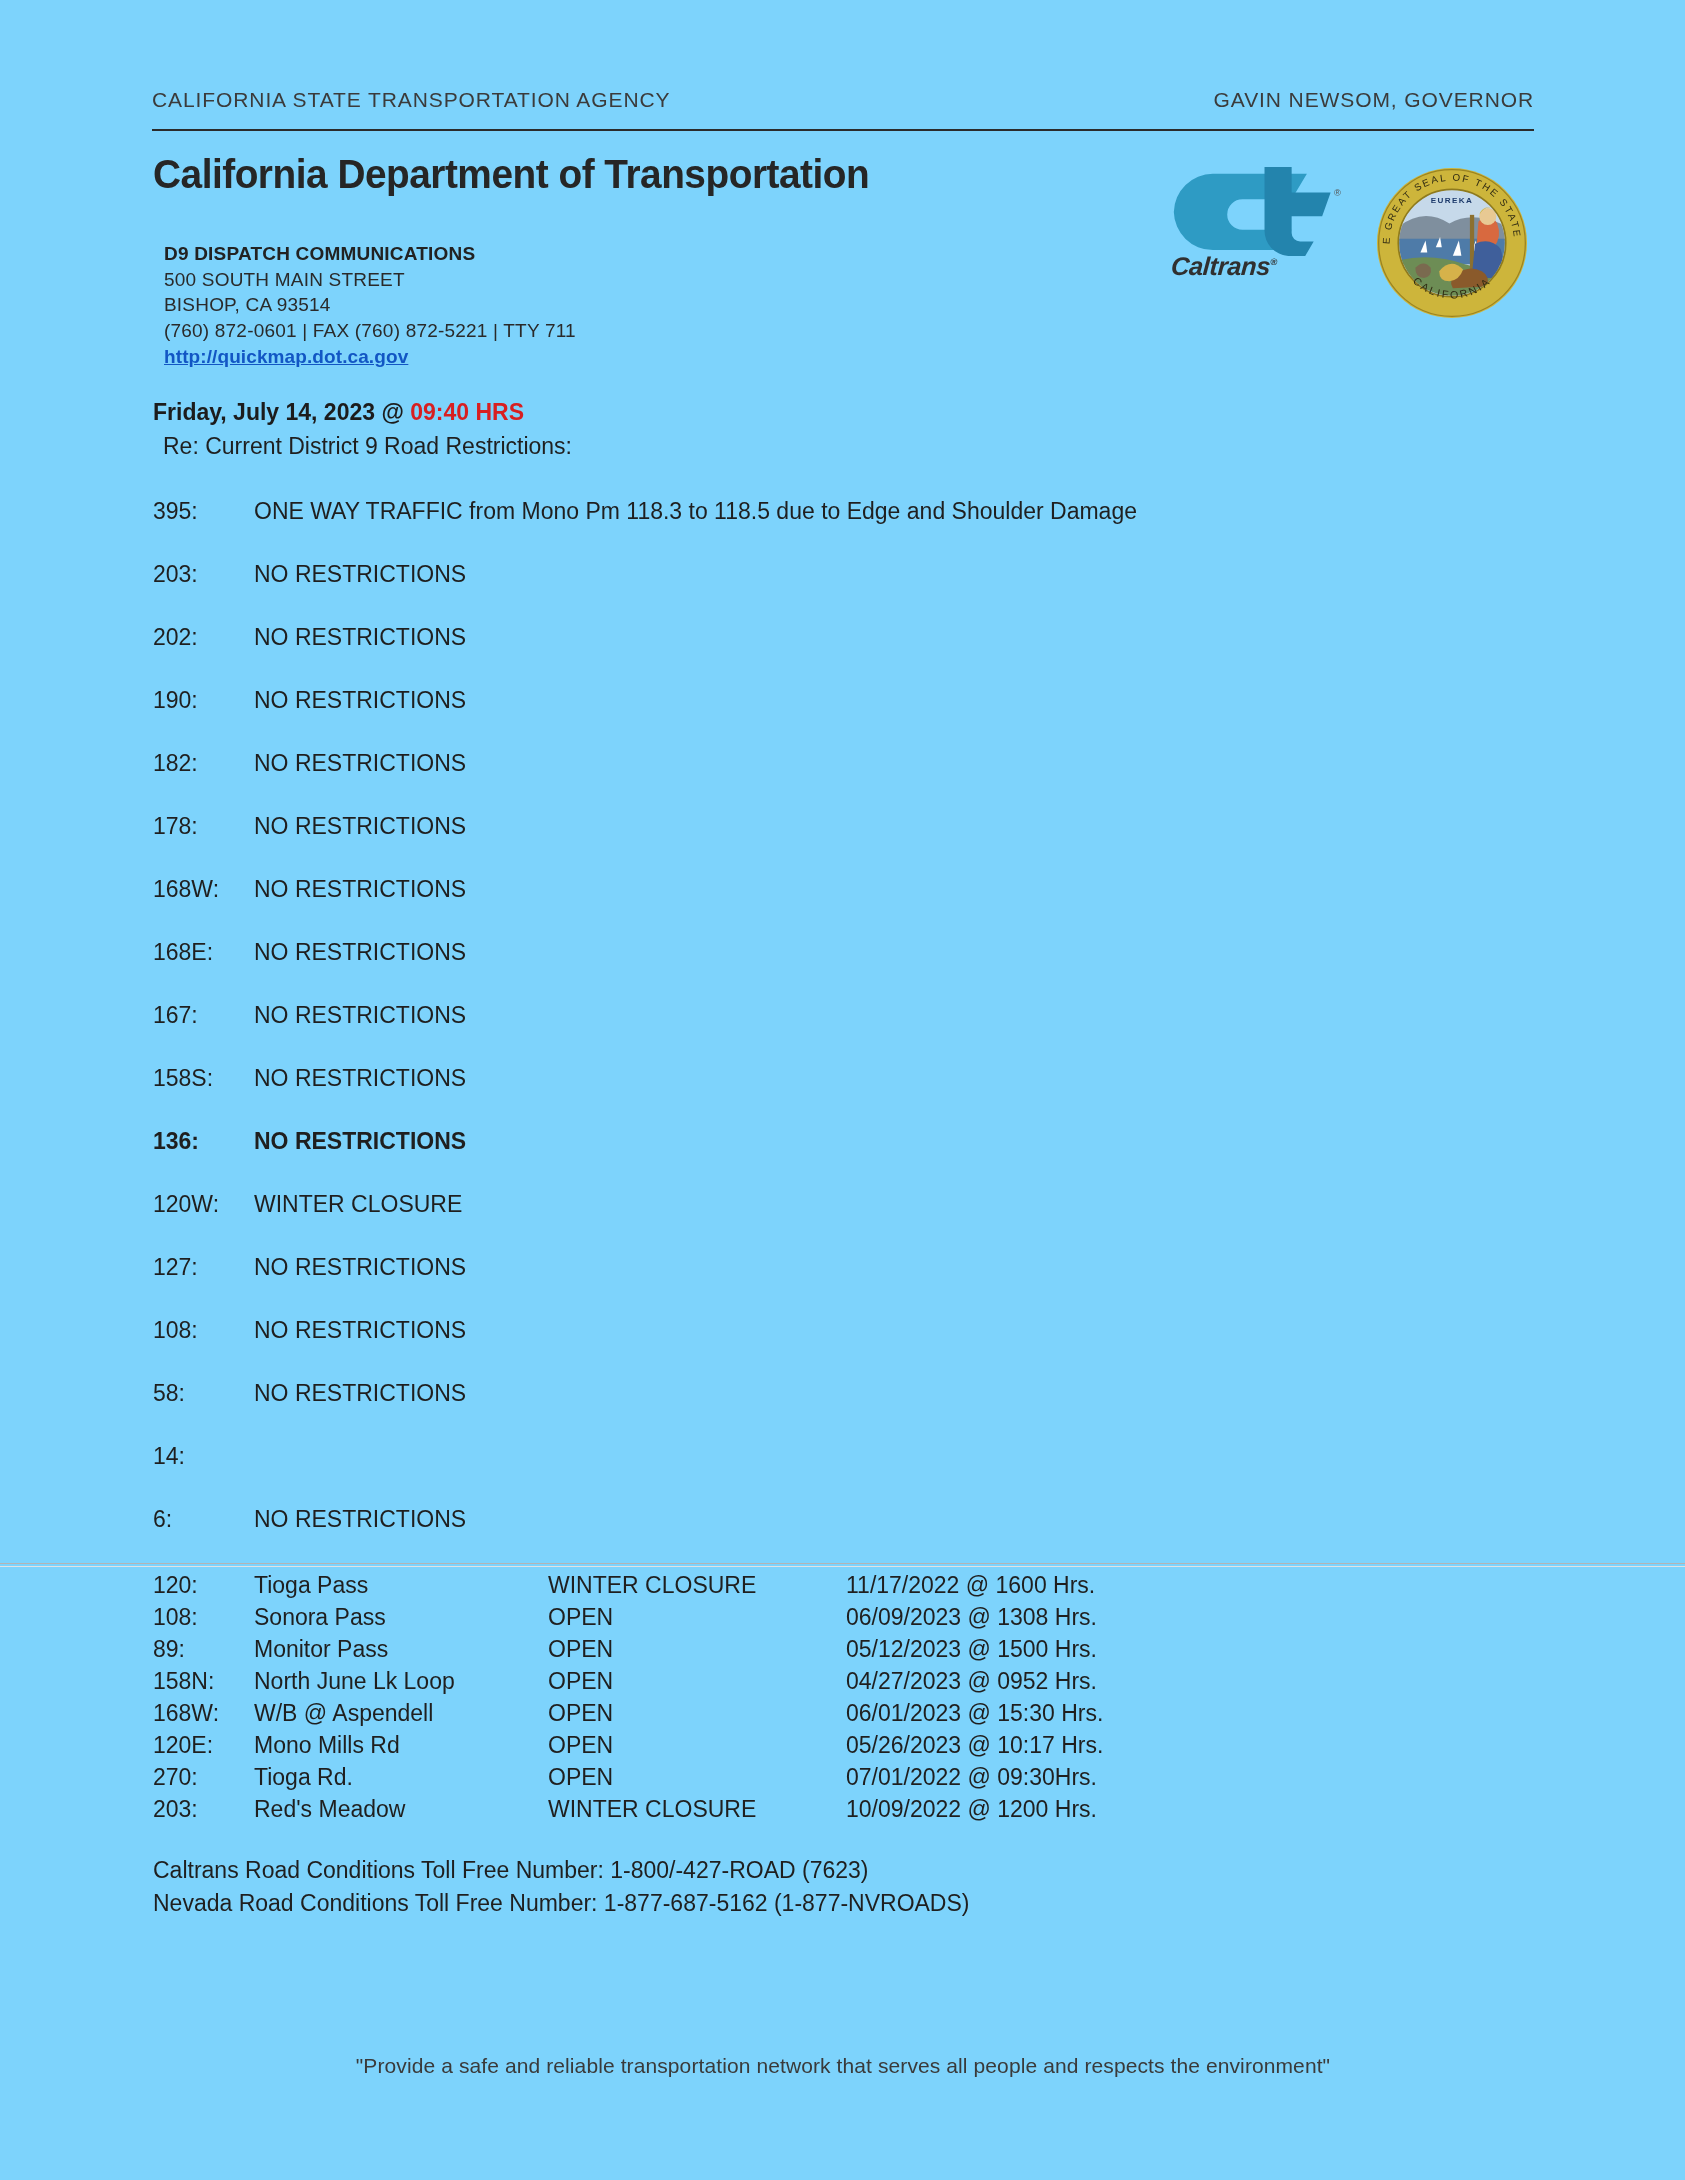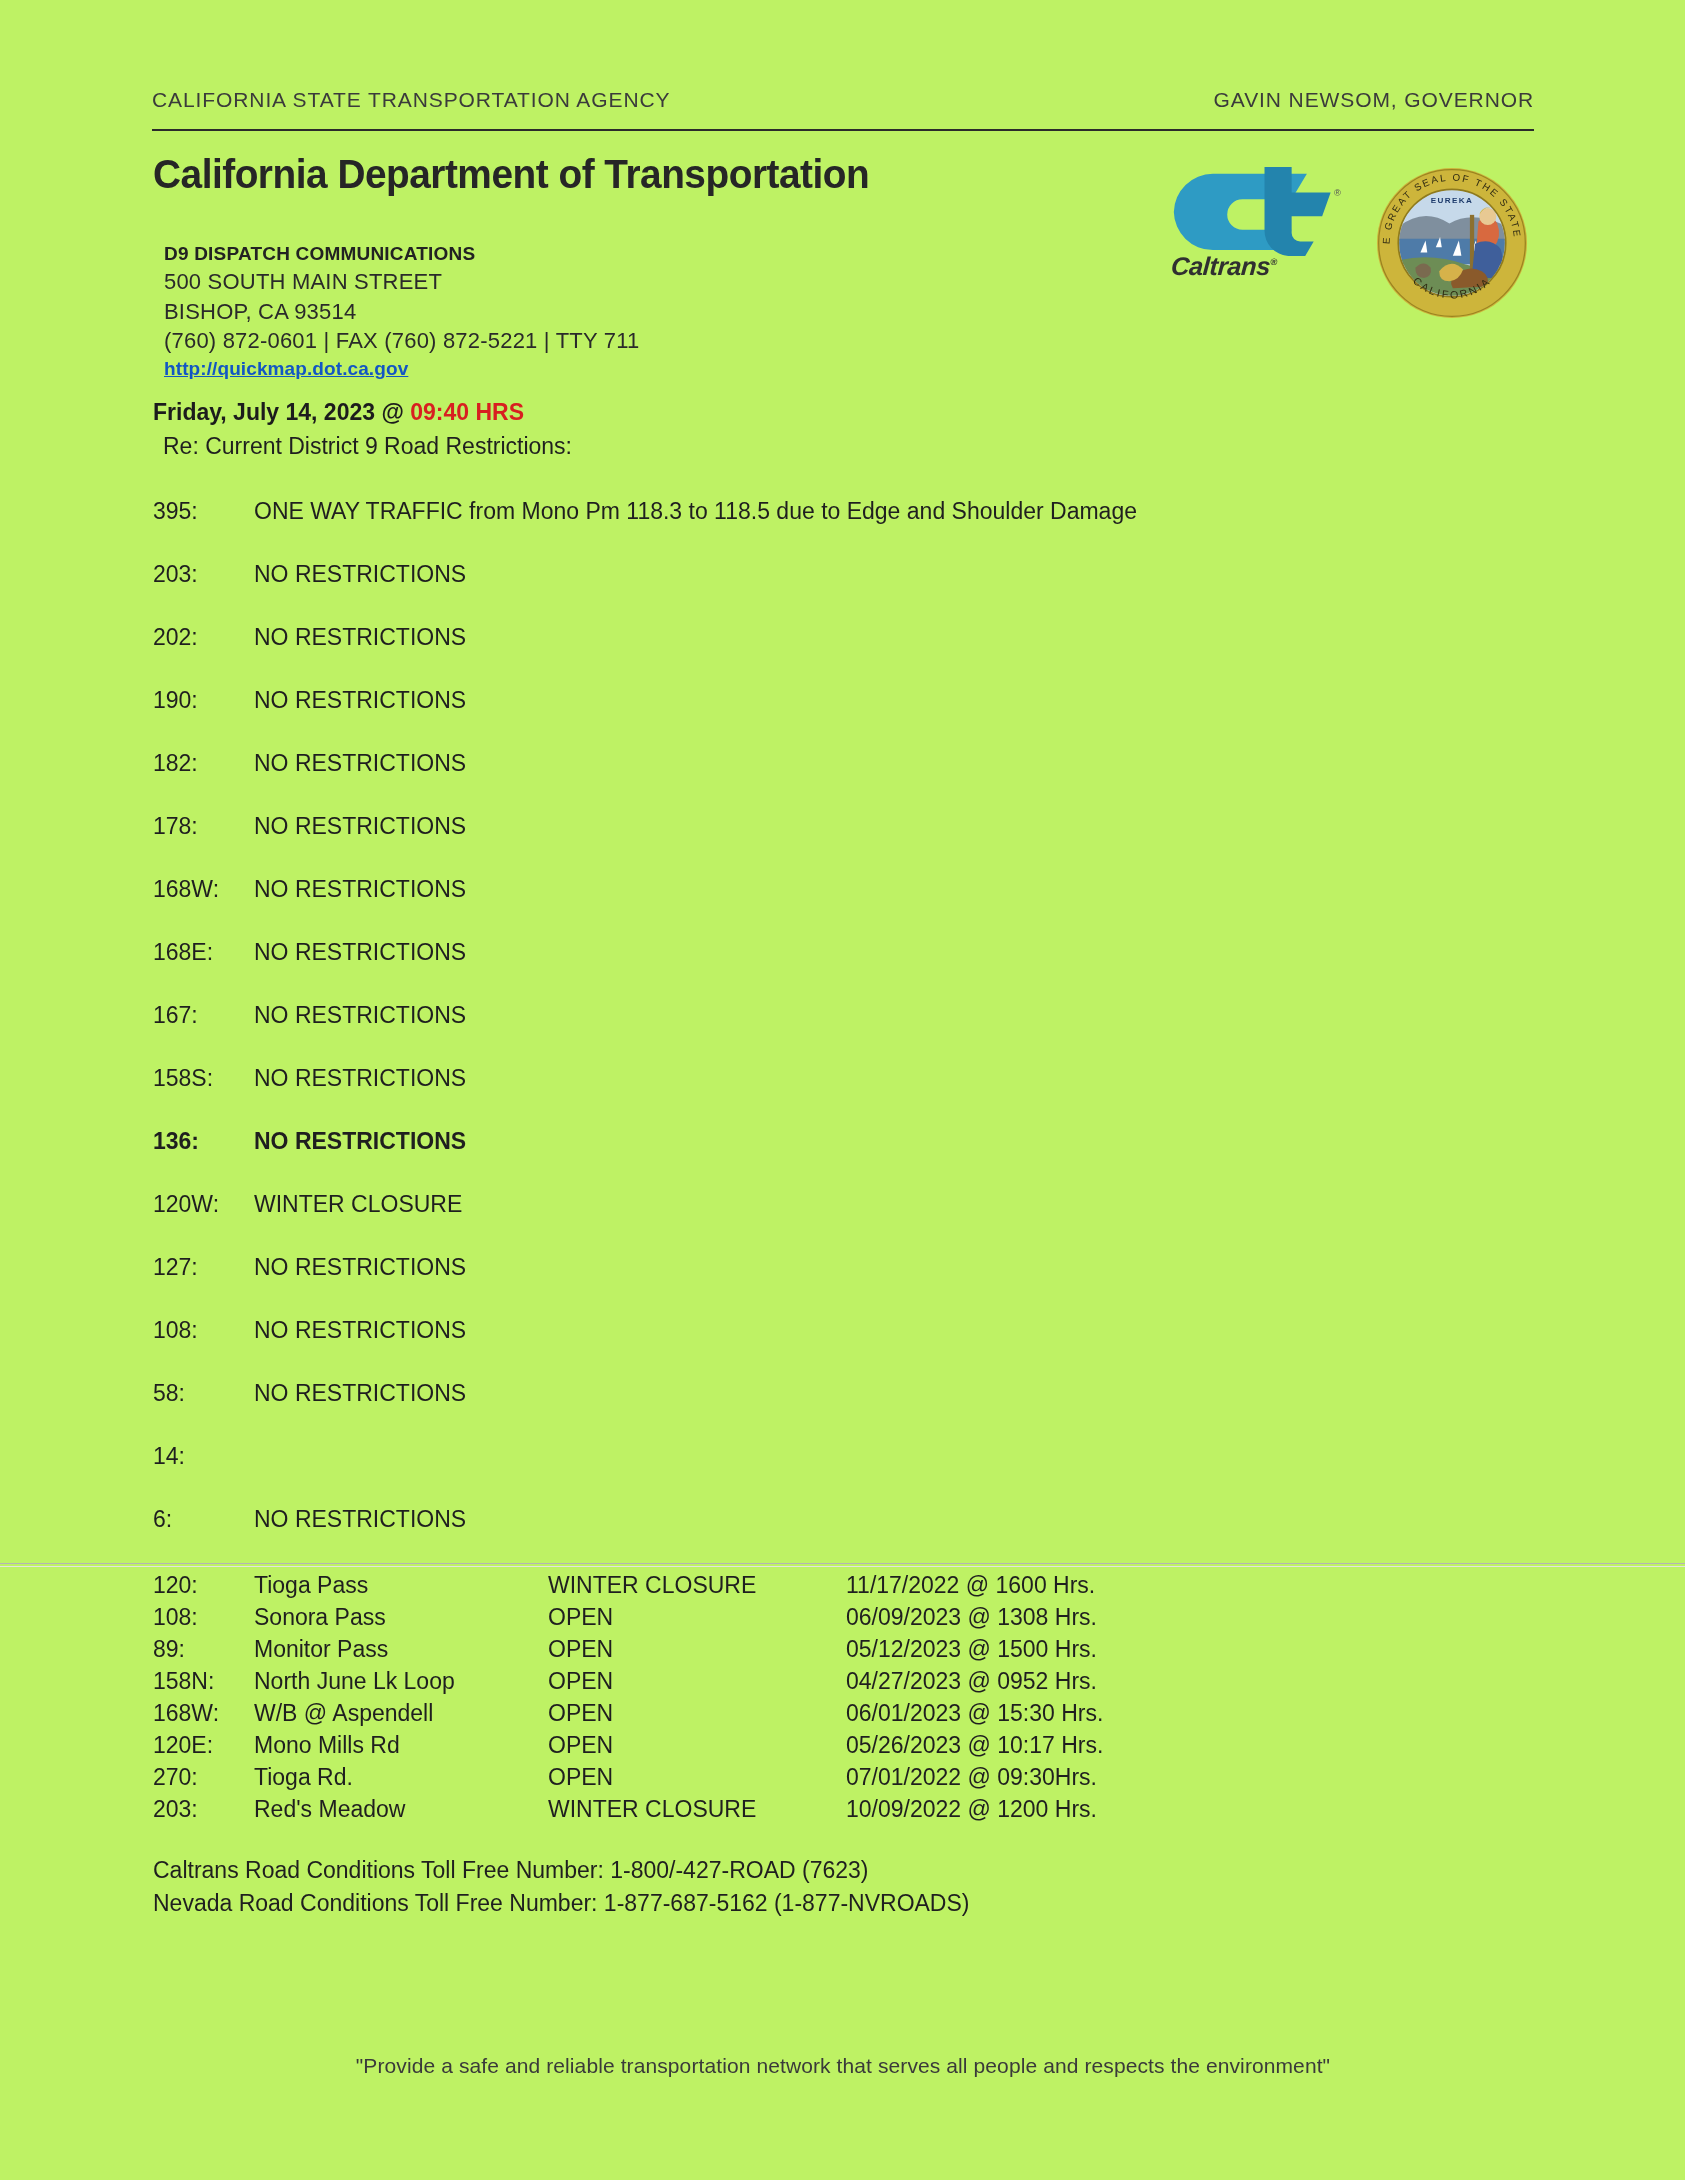--- a/index.html
+++ b/index.html
@@ -12,21 +12,21 @@
     height: 2181px;
     position: relative;
     font-family: "Liberation Sans", sans-serif;
     color: #1a1a1a;
     overflow: hidden;
   }
 
   .page {
     position: absolute;
     inset: 0;
-    background: #bef264;
+    background: #7dd3fc;
   }
 
   
   .hdr-row {
     position: absolute;
     top: 88px;
     left: 152px;
     right: 152px;
     display: flex;
     justify-content: space-between;
@@ -70,21 +70,21 @@
     line-height: 1.355;
   }
   .addr-unit {
     font-size: 19px;
     font-weight: 700;
     letter-spacing: 0.2px;
     color: #222;
     white-space: nowrap;
   }
   .addr-line {
-    font-size: 22px;
+    font-size: 19px;
     font-weight: 400;
     letter-spacing: 0.2px;
     color: #2a2a2a;
     white-space: nowrap;
   }
   .addr-url {
     font-size: 19px;
     font-weight: 700;
     color: #1256c4;
     text-decoration: underline;

